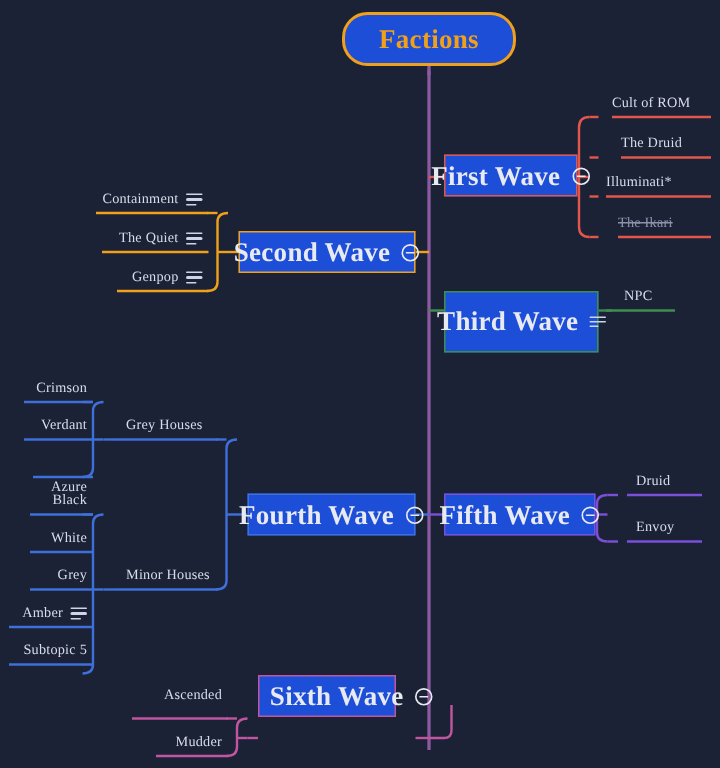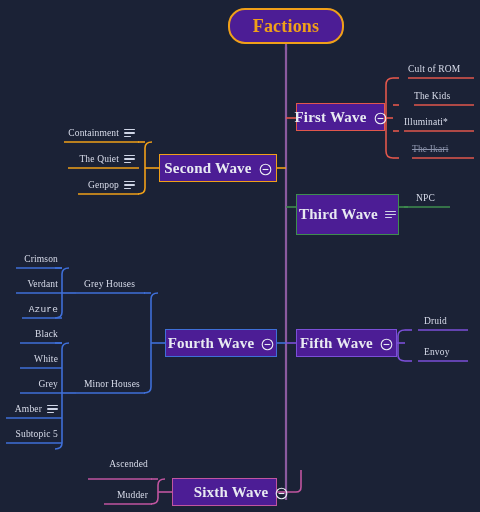--- a/index.html
+++ b/index.html
@@ -11,28 +11,28 @@
     position:relative;
   }
   #canvas{position:absolute;left:0;top:0;width:480px;height:512px;}
   svg.wires{position:absolute;left:0;top:0;width:480px;height:512px;pointer-events:none;}
 
   
   .node-box{
     position:absolute;
     box-sizing:border-box;
     border:1.4px solid #888;
-    background:#4c1d95;
+    background:#1d4ed8;
     display:flex;align-items:center;justify-content:center;
     gap:7px;
     white-space:nowrap;
   }
   .node-box .lbl{
     font-weight:bold;
-    font-size:15px;
+    font-size:18px;
     color:#e8eaf2;
     letter-spacing:.2px;
   }
   .root-box{
     border-width:2px;
     border-radius:17px;
   }
   .root-box .lbl{font-size:18px;color:#f0a019;}
 
   
@@ -165,21 +165,21 @@
     </span>
   </div>
 
   <div class="leaf right" style="left:404px;top:64px;width:70px;">
     <div class="row">
         <span class="lbl">Cult of ROM</span>
       </div>
   </div>
   <div class="leaf right" style="left:410px;top:91px;width:64px;">
     <div class="row">
-        <span class="lbl">The Kids</span>
+        <span class="lbl">The Druid</span>
       </div>
   </div>
   <div class="leaf right" style="left:400px;top:117px;width:74px;">
     <div class="row">
         <span class="lbl">Illuminati*</span>
       </div>
   </div>
   <div class="leaf right struck" style="left:408px;top:144px;width:66px;">
     <div class="row">
         <span class="lbl">The Ikari</span>
@@ -266,21 +266,21 @@
   <div class="leaf left" style="left:14px;top:254px;width:48px;">
     <div class="row">
         <span class="lbl">Crimson</span>
       </div>
   </div>
   <div class="leaf left" style="left:14px;top:279px;width:48px;">
     <div class="row">
         <span class="lbl">Verdant</span>
       </div>
   </div>
-  <div class="leaf left" style="left:20px;top:304px;width:42px;font-family:Liberation Mono, monospace;">
+  <div class="leaf left" style="left:20px;top:320px;width:42px;">
     <div class="row">
         <span class="lbl">Azure</span>
       </div>
   </div>
 
   <div class="leaf left" style="left:18px;top:329px;width:44px;">
     <div class="row">
         <span class="lbl">Black</span>
       </div>
   </div>
@@ -324,21 +324,21 @@
     <div class="row">
         <span class="lbl">Druid</span>
       </div>
   </div>
   <div class="leaf right" style="left:420px;top:347px;width:48px;">
     <div class="row">
         <span class="lbl">Envoy</span>
       </div>
   </div>
 
-  <div class="node-box" style="left:172px;top:478px;width:105px;height:28px;border-color:#c155a0;padding-left:33px;">
+  <div class="node-box" style="left:172px;top:450px;width:92px;height:28px;border-color:#c155a0;padding-left:33px;">
     <span class="lbl">Sixth Wave</span>
     <span class="ic collapse-ic">
       <svg viewBox="0 0 13 13" width="13" height="13">
         <circle cx="6.5" cy="6.5" r="5.3" fill="none" stroke="#e8eaf2" stroke-width="1.1"></circle>
         <line x1="3.6" y1="6.5" x2="9.4" y2="6.5" stroke="#e8eaf2" stroke-width="1.1"></line>
       </svg>
     </span>
   </div>
 
   <div class="leaf left" style="left:86px;top:459px;width:66px;">

